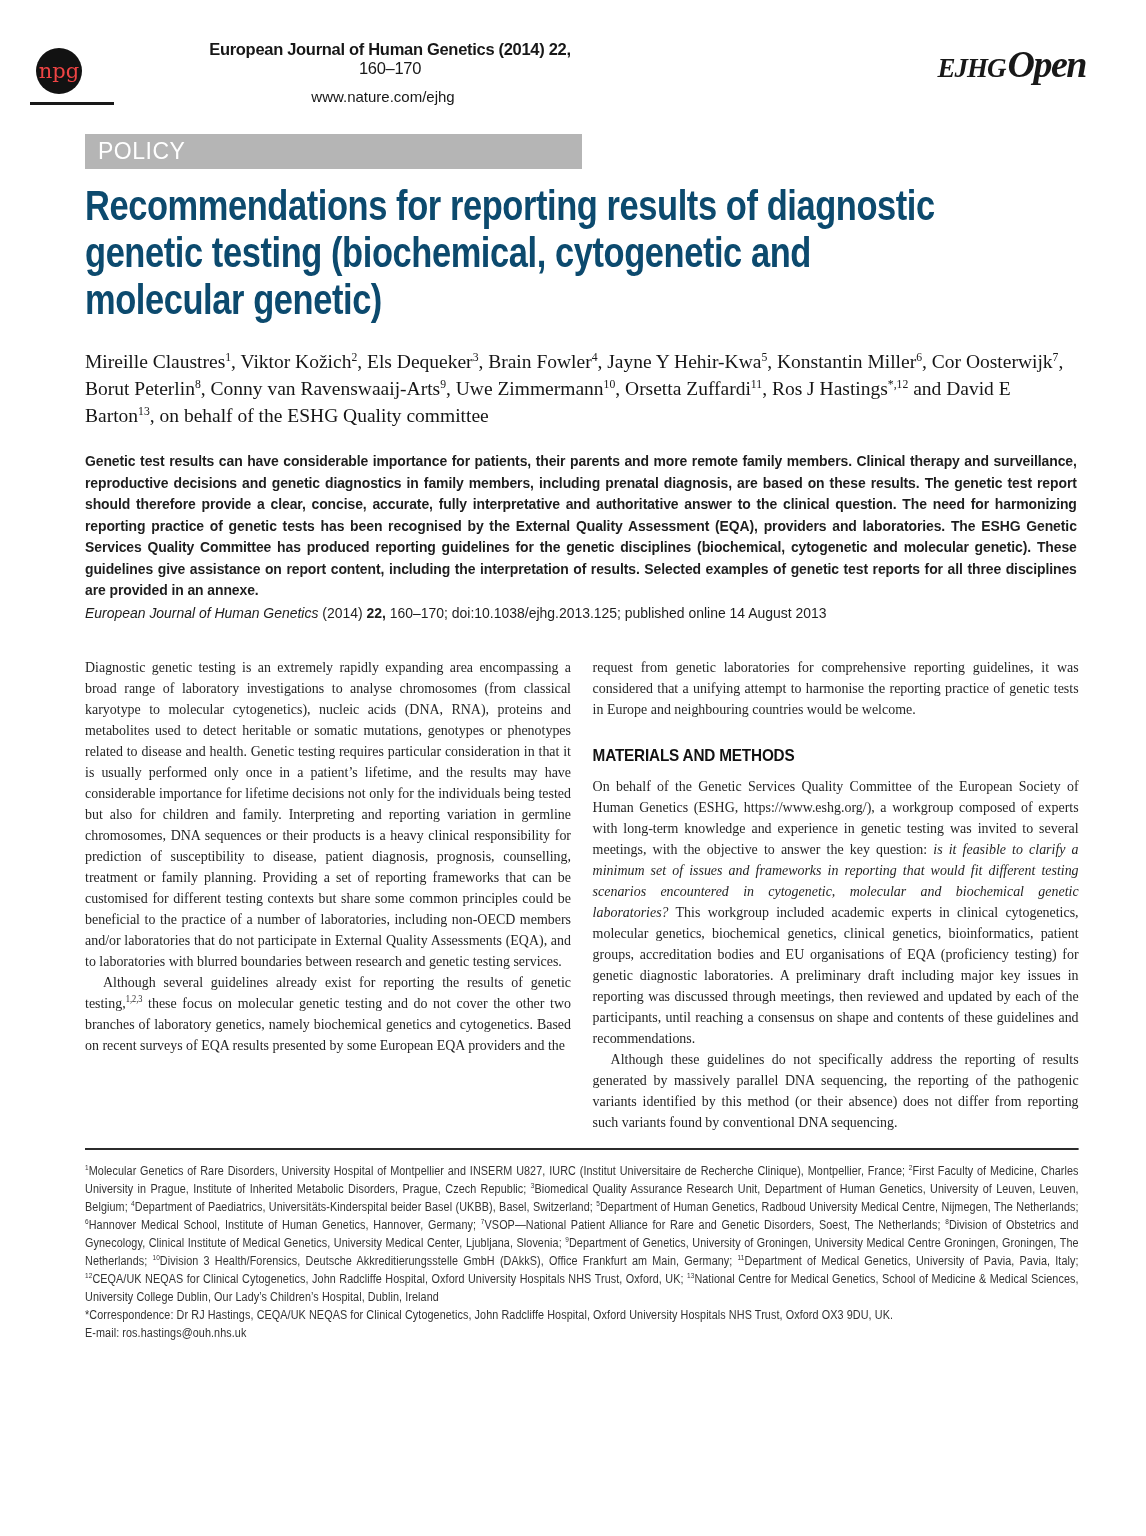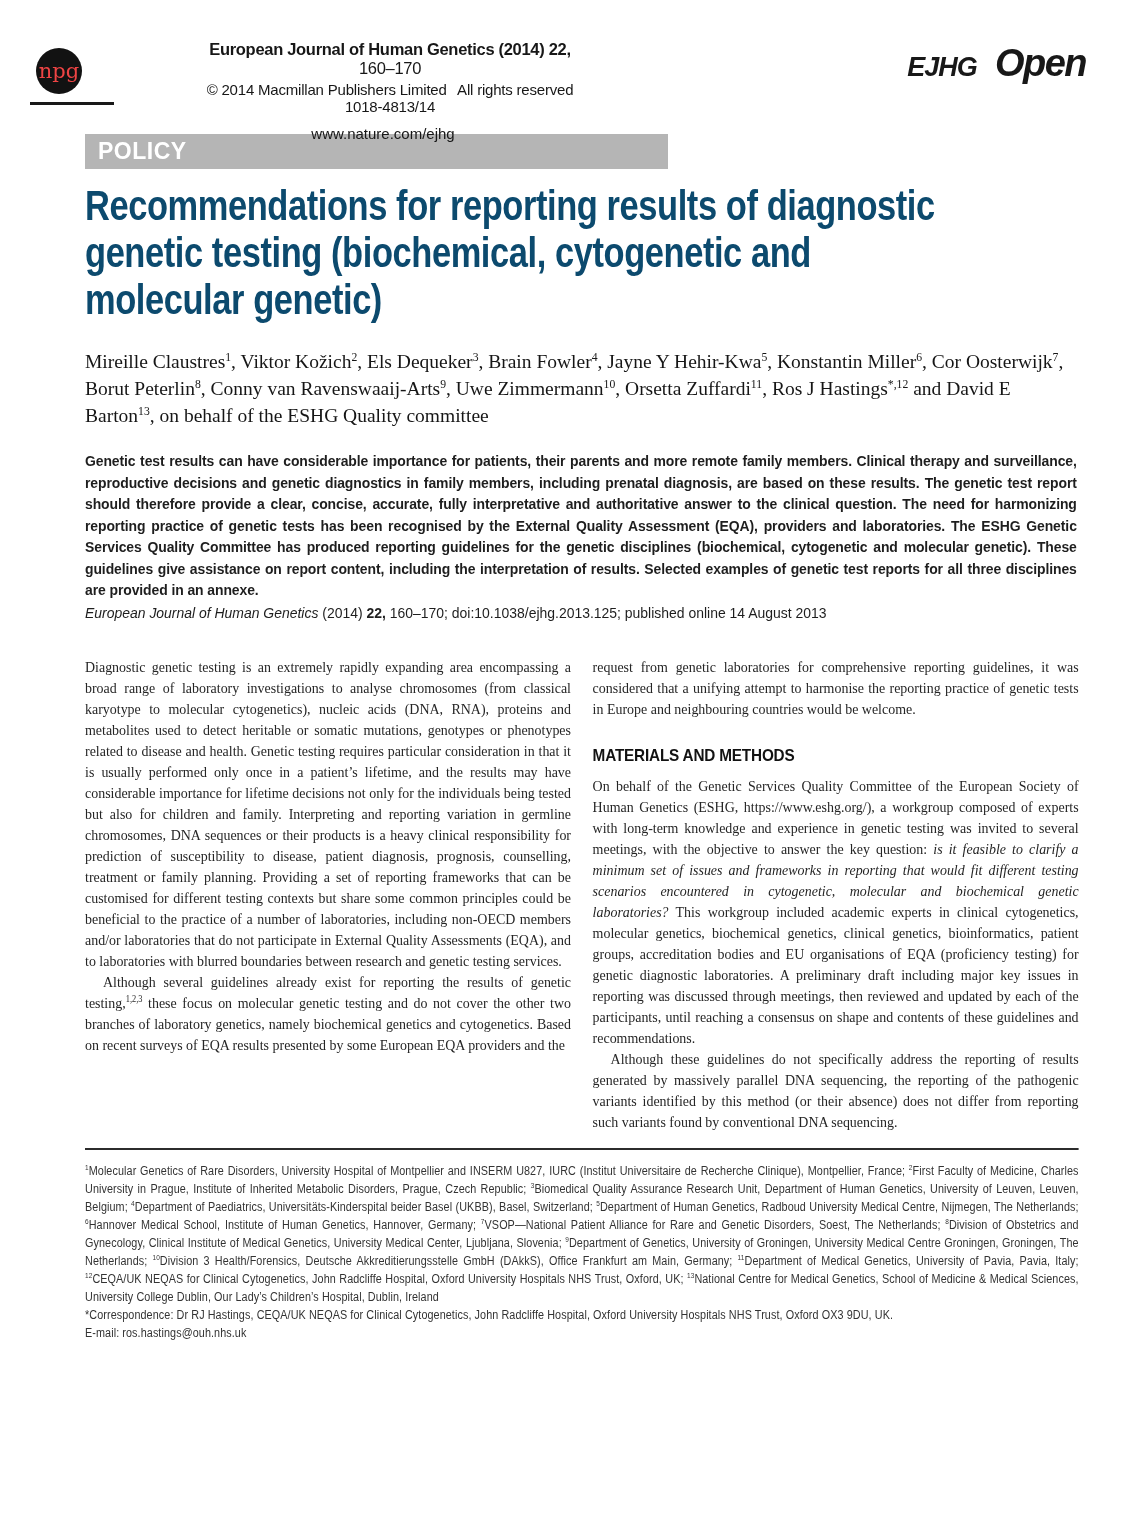--- a/index.html
+++ b/index.html
@@ -25,30 +25,30 @@
   .npg-rule { position: absolute; left: 30px; top: 102px; width: 84px; border-top: 3px solid #181818; }
   .journal-info {
     position: absolute; left: 191px; top: 40px; width: 398px;
     font-family: "Liberation Sans", sans-serif; color: #171717;
   }
   .jline1 { font-size: 16.5px; text-align: center; letter-spacing: -0.3px; }
   .jline2 { font-size: 15px; text-align: center; margin-top: 3px; letter-spacing: -0.2px; }
   .jline3 { font-size: 15px; text-align: center; padding-right: 14px; margin-top: 10px; }
   .ejhg-open {
     position: absolute; right: 60px; top: 42px;
-    font-family: Liberation Sans, sans-serif; font-style: italic; color: #181818;
-    display: flex; align-items: baseline; gap: 16px;
+    font-family: Liberation Serif, serif; font-style: italic; color: #181818;
+    display: flex; align-items: baseline;
   }
   .ejhg-open .ejhg { font-size: 27px; font-weight: bold; letter-spacing: -1px; }
   .ejhg-open .open { font-size: 38px; font-weight: bold; letter-spacing: -1.5px; margin-left: 2px; }
   
   .policy-bar {
-    margin-left: 85px; width: 583px; height: 35px;
+    margin-left: 85px; width: 497px; height: 35px;
     color: #ffffff;
-    font-family: "Liberation Sans", sans-serif; font-weight: bold;
+    font-family: "Liberation Sans", sans-serif; font-weight: normal;
     font-size: 23px; line-height: 35px; padding-left: 13px; letter-spacing: 0.5px;
   }
   .title { margin: 13px 0 0 85px; color: #0c4a6e; }
   .title-line {
     font-family: "Liberation Sans", sans-serif; font-weight: bold;
     font-size: 42px; line-height: 47px; white-space: nowrap;
     letter-spacing: -0.5px;
     transform: scaleX(0.82); transform-origin: left center;
     width: 1250px;
   }
@@ -102,21 +102,20 @@
 </head>
 <body>
 
 <div class="page">
 
   <header class="masthead">
     <div class="npg-circle">npg</div>
     <div class="npg-rule"></div>
     <div class="journal-info">
       <div class="jline1"><b>European Journal of Human Genetics (2014) 22,</b><span> 160–170</span></div>
-      <div class="jline2">© 2014 Macmillan Publishers Limited  All rights reserved 1018-4813/14</div>
       <div class="jline3">www.nature.com/ejhg</div>
     </div>
     <div class="ejhg-open">
       <span class="ejhg">EJHG</span>
       <span class="open">Open</span>
     </div>
   </header>
 
   <div class="policy-bar" style="background: rgb(181, 181, 181);">POLICY</div>
 

